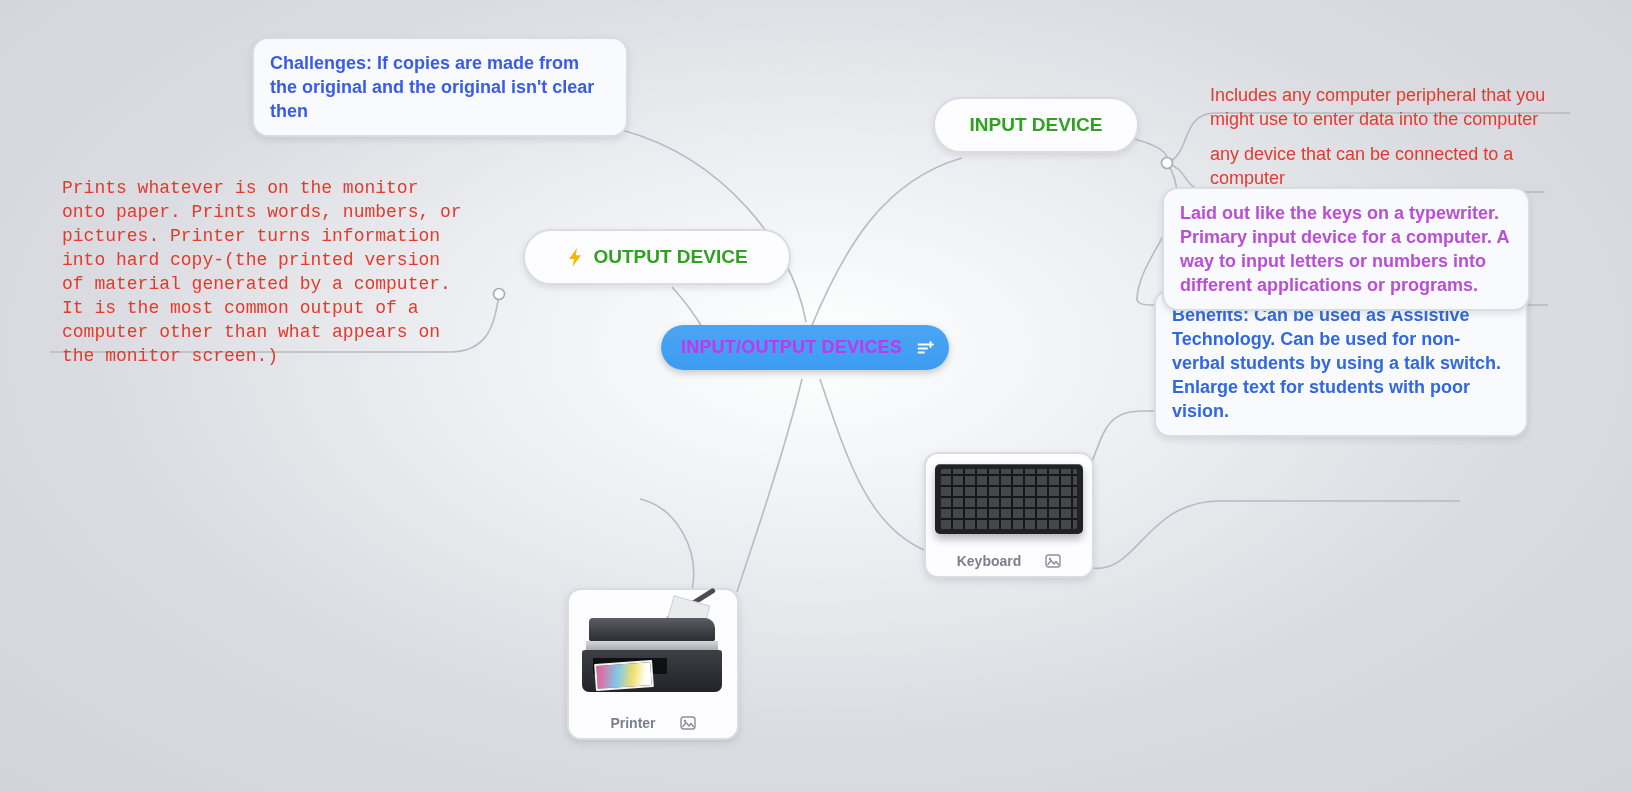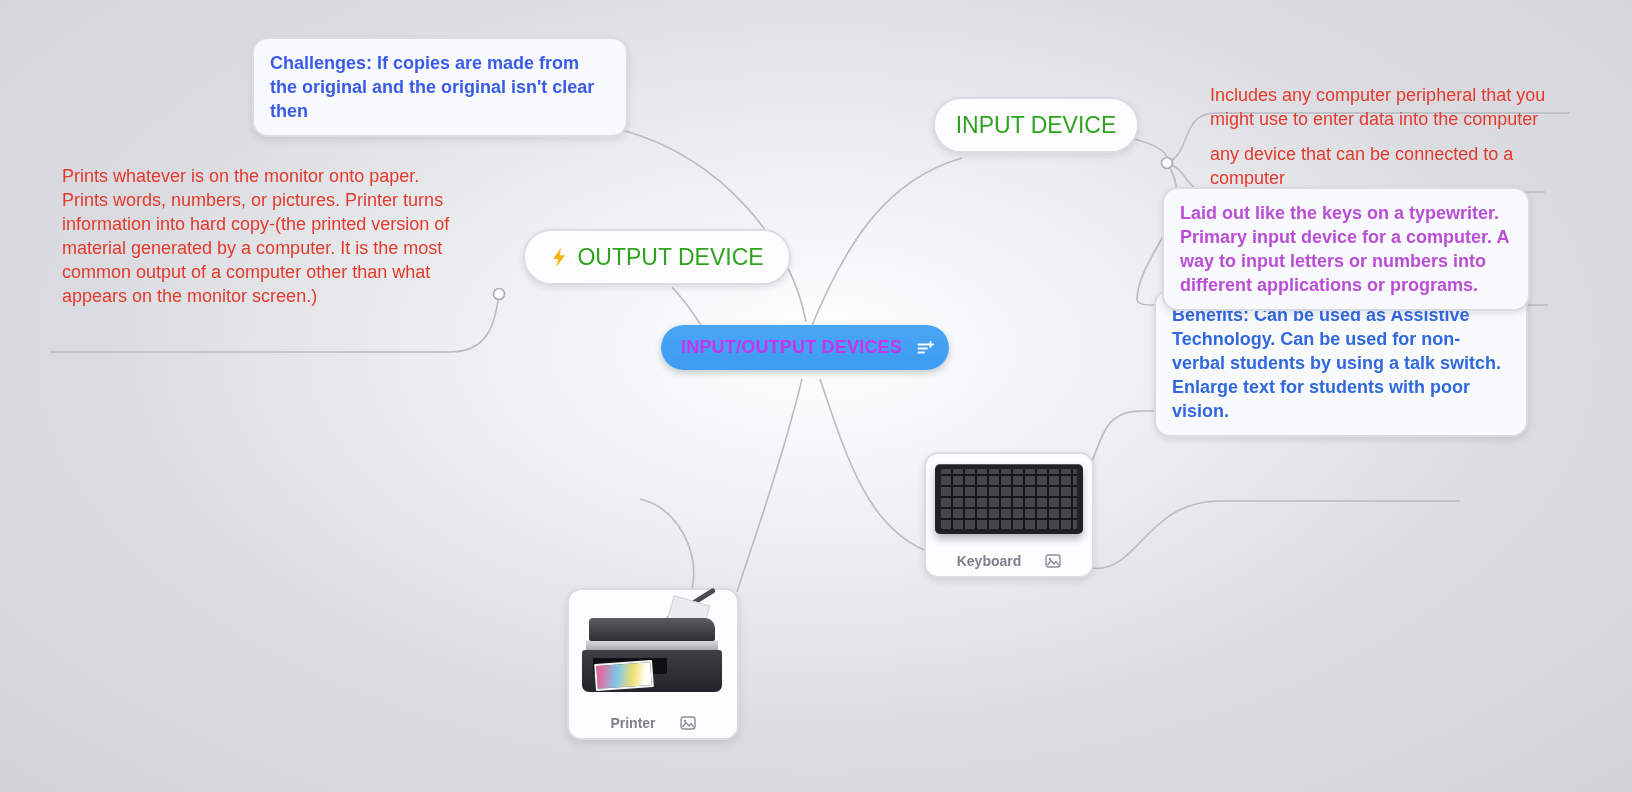--- a/index.html
+++ b/index.html
@@ -39,21 +39,21 @@
   
   .pill {
     background:#fdfdff;
     border:2px solid #d9dce3;
     border-radius:28px;
     display:flex; align-items:center; justify-content:center; gap:9px;
     box-shadow:0 3px 6px rgba(70,76,90,.14);
   }
   .pill .label {
     color:var(--green, #2ea31d);
-    font-weight:normal; font-size:23px; white-space:nowrap;
+    font-weight:bold; font-size:19px; white-space:nowrap;
   }
   .input-device { left:933px; top:97px; width:206px; height:56px; }
   .output-device { left:523px; top:229px; width:268px; height:56px; }
 
   
   .note-box {
     background:#f8fafd;
     border:2px solid #d9dce3;
     border-radius:16px;
     padding:12px 16px;
@@ -64,21 +64,21 @@
   .benefits-print    { left:253px; top:369px; width:394px; color:var(--navy, #2a2f93); }
   .keyboard-layout   { left:1162px; top:187px; width:368px; color:var(--violet, #ba4ed6); z-index:3; }
   .benefits-assistive{ left:1126px; top:289px; width:374px; color:var(--blue_mid, #3168df); z-index:2;margin-left:28px; }
   .challenges-space  { left:1210px; top:435px; width:250px; color:var(--blue_deep, #2051d5); }
 
   
   .float-text {
     color:var(--red, #e5392b);
     font-size:18px; line-height:24px; font-weight:400;
   }
-  .printer-description { left:62px;  top:164px; width:400px; }
+  .printer-description { left:62px;  top:176px; width:400px;font-family:Liberation Mono, monospace; }
   .includes-peripheral { left:1210px; top:60px;  width:368px;margin-top:23px; }
   .any-device          { left:1210px; top:142px; width:340px; }
 
   
   .img-card {
     background:#fdfdff;
     border:2px solid #d9dce3;
     border-radius:14px;
     box-shadow:0 3px 7px rgba(70,76,90,.16);
     display:flex; flex-direction:column; align-items:center; justify-content:space-between;

